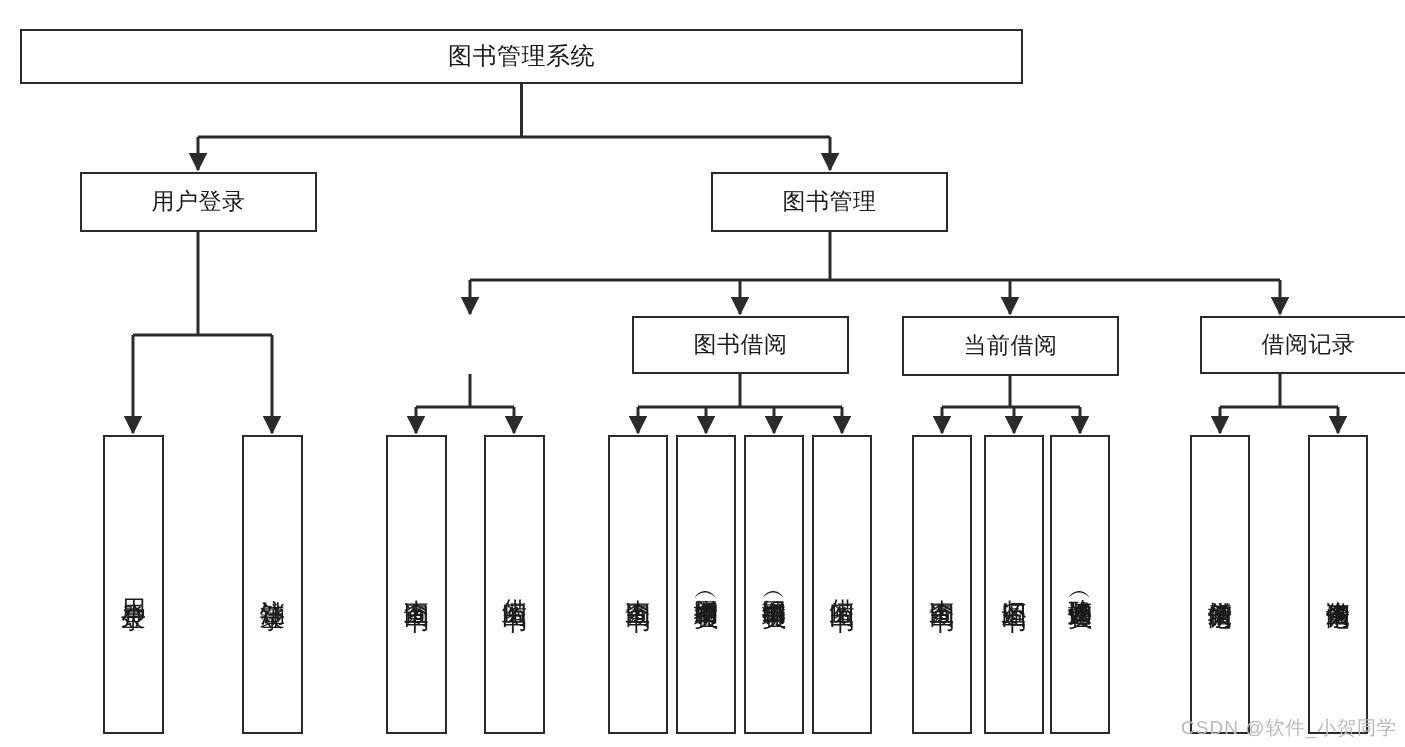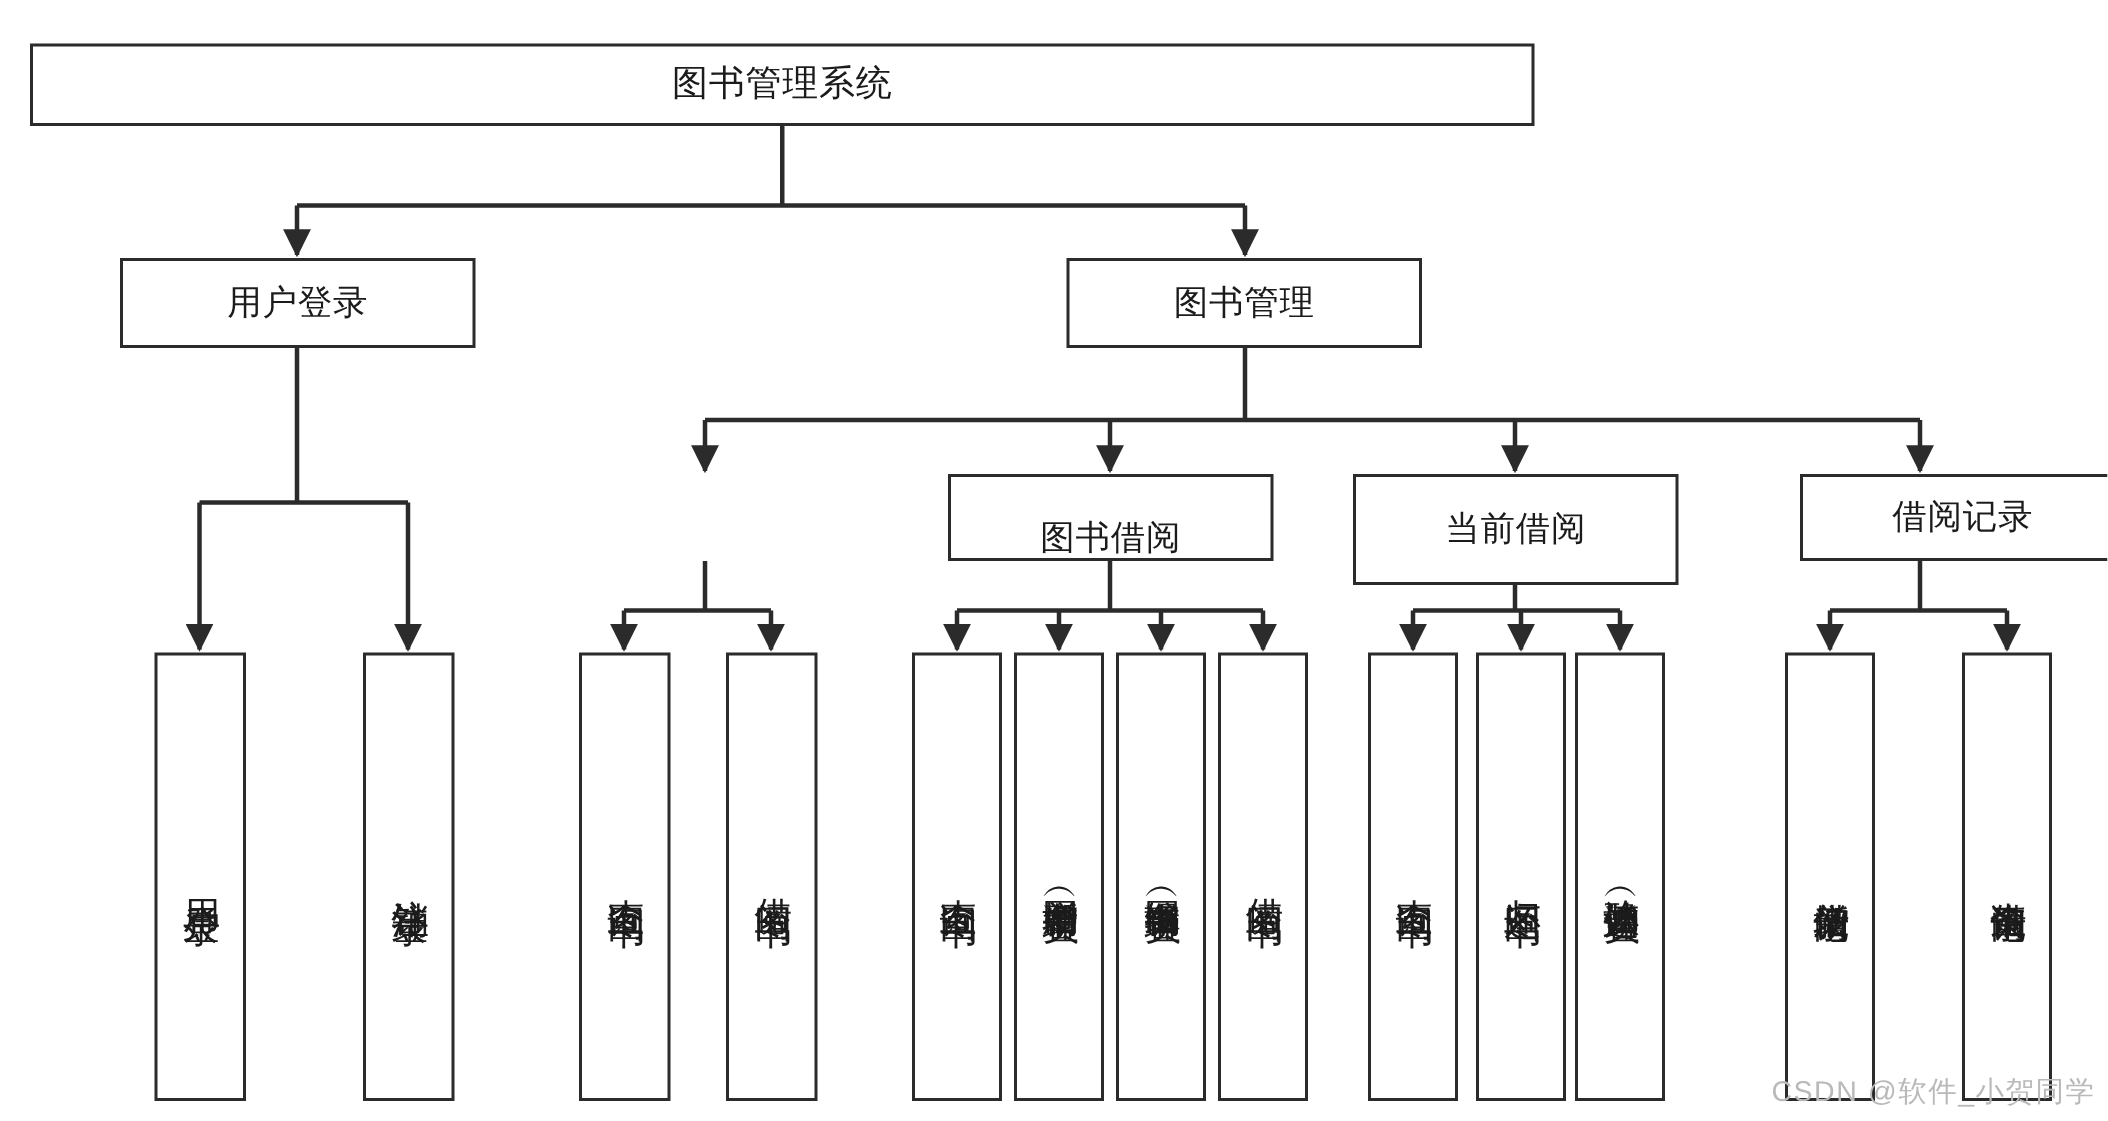--- a/index.html
+++ b/index.html
@@ -143,24 +143,24 @@
     <span class="node-label">图书管理系统</span>
   </div>
 
   <div class="node horiz" style="left:80px; top:172px; width:237px; height:60px;">
     <span class="node-label">用户登录</span>
   </div>
   <div class="node horiz" style="left:711px; top:172px; width:237px; height:60px;">
     <span class="node-label">图书管理</span>
   </div>
 
-  <div class="node horiz" style="left:632px; top:316px; width:217px; height:58px;align-items:flex-end;">
+  <div class="node horiz" style="left:632px; top:316px; width:217px; height:58px;">
     <span class="node-label">图书借阅</span>
   </div>
-  <div class="node horiz" style="left:902px; top:316px; width:217px; height:74px;">
+  <div class="node horiz" style="left:902px; top:316px; width:217px; height:60px;">
     <span class="node-label">当前借阅</span>
   </div>
   <div class="node horiz" style="left:1172px; top:316px; width:217px; height:58px;margin-left:28px;">
     <span class="node-label">借阅记录</span>
   </div>
 
   <div class="node vert" style="left:103px; top:435px; width:61px; height:299px;">
     <span class="node-label">用户登录</span>
   </div>
   <div class="node vert" style="left:242px; top:435px; width:61px; height:299px;">

